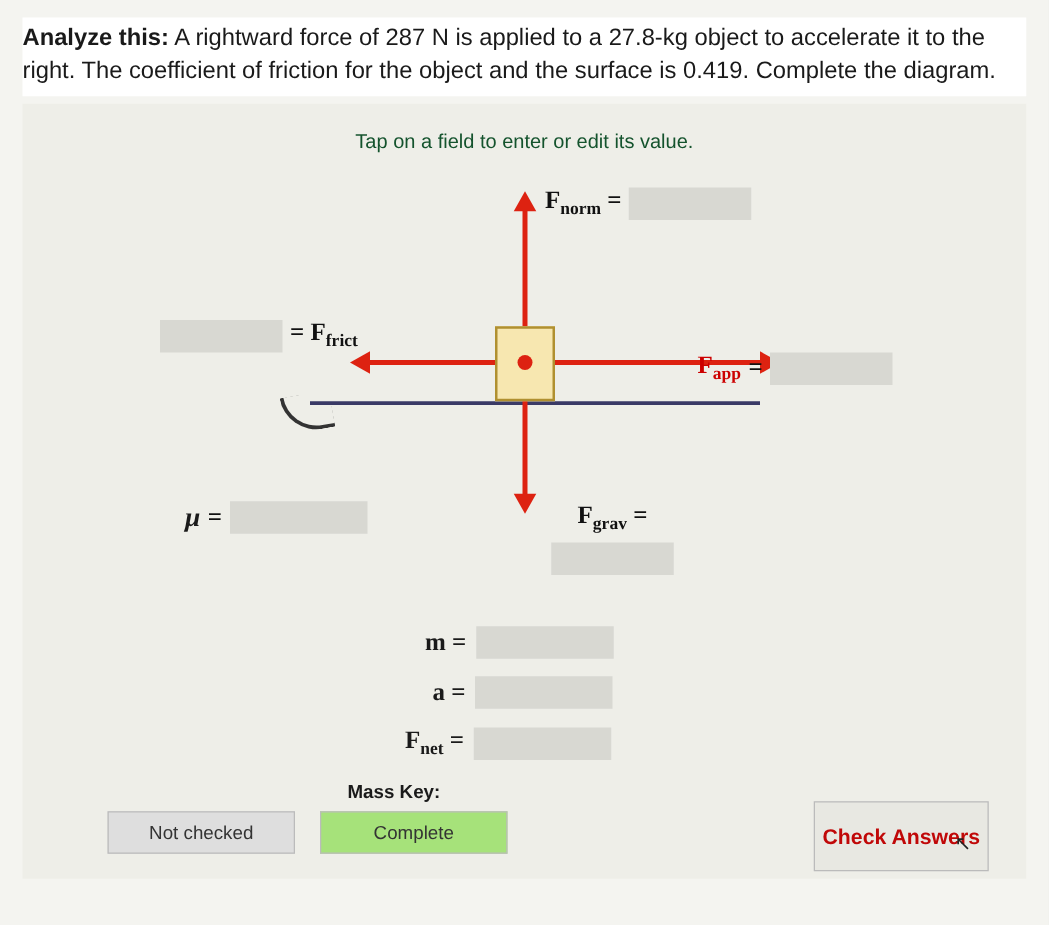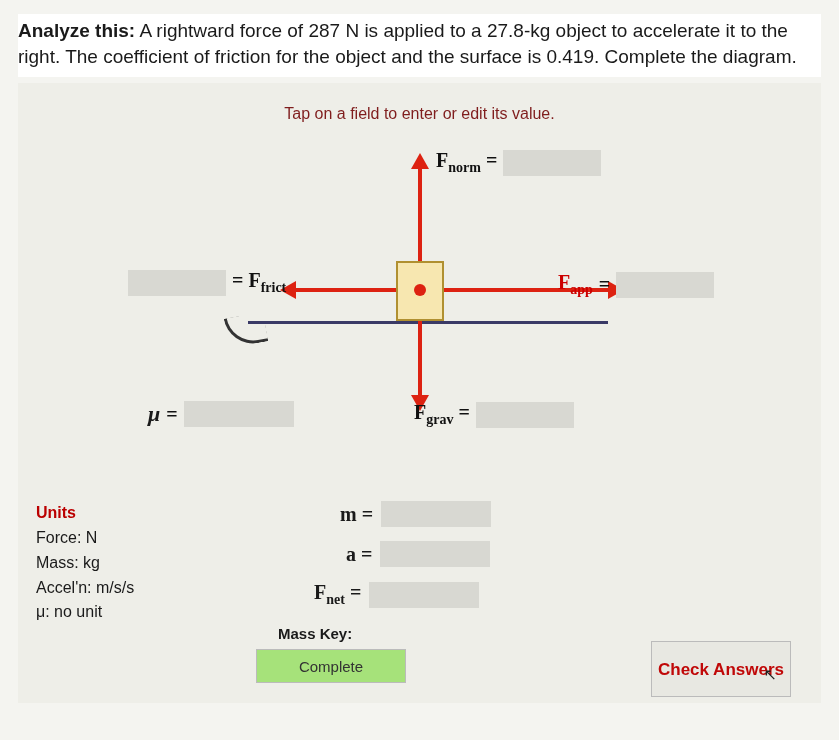--- a/index.html
+++ b/index.html
@@ -26,21 +26,21 @@
     width: 100%;
     height: 620px;
     background: #eeeee8;
     margin-top: 6px;
   }
   .instr {
     position: absolute;
     top: 22px; left: 0; right: 0;
     text-align: center;
     font-size: 16px;
-    color: #7f1d1d;
+    color: #14532d;
   }
   
   .diagram {
     position: absolute;
     left: 270px; top: 60px;
     width: 360px; height: 280px;
   }
   .ground {
     position: absolute;
     left: -40px; top: 178px;
@@ -183,72 +183,66 @@
     <div class="dot"></div>
   </div>
 
   <div class="grp" style="left:418px; top:66px;">
     <span class="flabel" style="position:static">
       <span>F</span><sub>norm</sub><span> = </span>
     </span>
     <input class="blank w" value="" style="">
   </div>
 
-  <div class="grp" style="left:110px; top:186px;">
+  <div class="grp" style="left:110px; top:172px;">
     <input class="blank w" value="" style="">
     <span class="flabel" style="position:static">
       <span> = </span><span>F</span><sub>frict</sub>
     </span>
   </div>
 
-  <div class="grp" style="left:540px; top:188px;">
+  <div class="grp" style="left:540px; top:198px;">
     <span class="flabel app" style="position:static">
       <span>F</span><sub>app</sub>
     </span>
     <span class="flabel" style="position:static"> = </span>
     <input class="blank w" value="" style="">
   </div>
 
-  <div class="grp" style="left:396px; top:318px;">
+  <div class="grp" style="left:423px; top:318px;flex-direction:column;">
     <span class="flabel" style="position:static">
       <span>F</span><sub>grav</sub><span> = </span>
     </span>
     <input class="blank w" value="" style="">
   </div>
 
   <div class="grp" style="left:130px; top:318px;">
     <span class="mu">μ</span>
     <span class="flabel" style="position:static"> = </span>
     <input class="blank wl" value="" style="">
   </div>
 
-  <div class="units">
-    <div class="hdr">Units</div>
-    <div>Force: N</div>
-    <div>Mass: kg</div>
-    <div>Accel'n: m/s/s</div>
-    <div>μ: no unit</div>
-  </div>
 
   <div class="ansrow" style="left:322px; top:418px;">
     <span>m = </span>
     <input class="blank wl" value="" style="">
   </div>
   <div class="ansrow" style="left:328px; top:458px;">
     <span>a = </span>
     <input class="blank wl" value="" style="">
   </div>
-  <div class="ansrow" style="left:296px; top:498px;align-items:flex-end;">
+  <div class="ansrow" style="left:306px; top:498px;align-items:flex-end;">
     <span>
       <span>F</span><sub>net</sub><span> = </span>
     </span>
     <input class="blank wl" value="" style="">
   </div>
 
   <div class="keyrow">
     <div class="keytitle">Mass Key:</div>
+    <div class="swatch sw-nc">Not checked</div>
     <div class="swatch sw-ok">Complete</div>
     <div class="checkbtn">Check Answers</div>
     <div class="cursor">↖</div>
   </div>
 
 </div>
 </div>
 
 </body></html>

